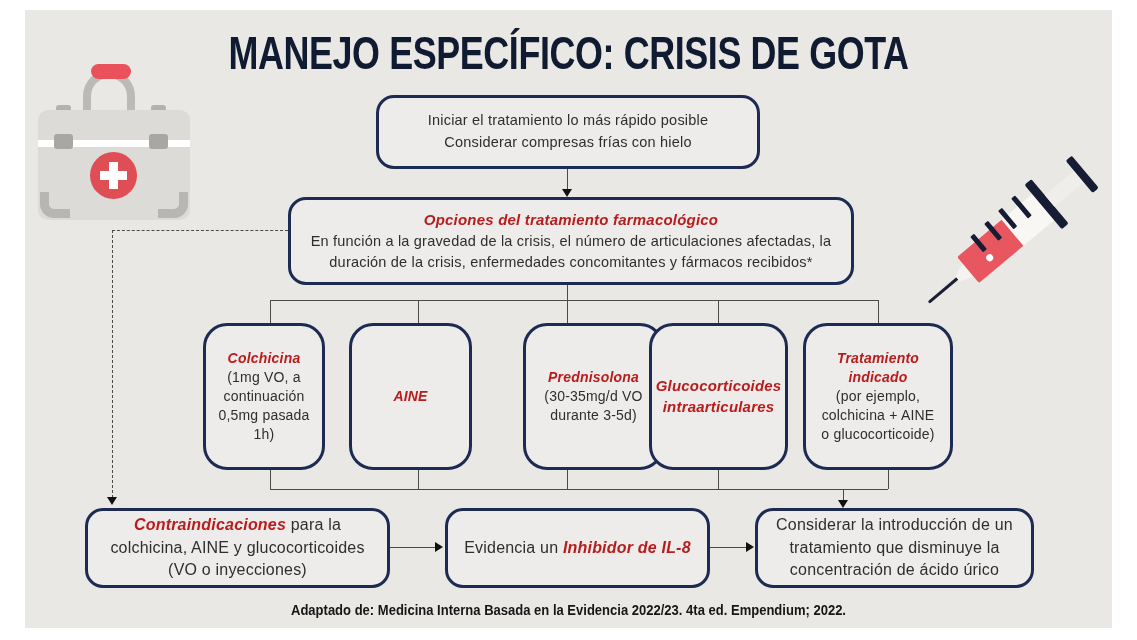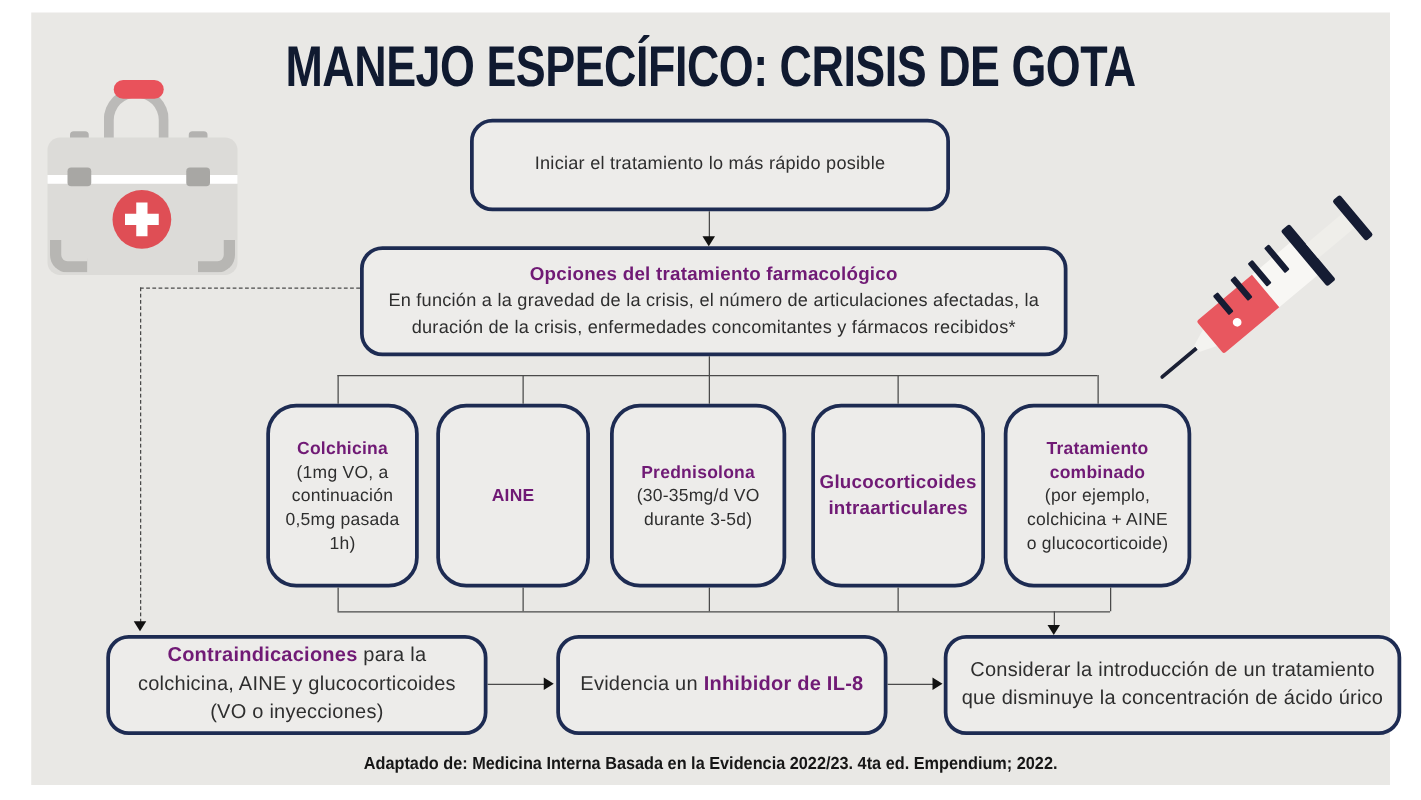--- a/index.html
+++ b/index.html
@@ -14,37 +14,37 @@
     position:absolute; left:0; top:30px; width:1137px; text-align:center;
     font-size:46px; font-weight:800; color:#101a30; line-height:1;
     transform:scaleX(0.78); letter-spacing:-0.5px; white-space:nowrap;
   }
 
   .node {
     position:absolute; border:3px solid #1d2b52; border-radius:18px; background:#edecea;
     display:flex; flex-direction:column; align-items:center; justify-content:center;
     text-align:center; padding:0 10px; letter-spacing:0.2px;
   }
-  .node .b { font-weight:700; color:#701a75; }
+  .node .b { font-weight:700; color:#b91c1c;font-style:italic; }
 
   .n-start { left:376px; top:95px; width:384px; height:74px; font-size:14.5px; line-height:1.5; }
   .n-options { left:288px; top:197px; width:566px; height:88px; font-size:14.5px; line-height:1.45; }
   .n-options .opt-title { font-size:15px; }
 
   .treat { top:323px; height:147px; border-radius:24px; font-size:14px; line-height:1.35; }
-  .t0 { left:213px; width:122px; }
+  .t0 { left:203px; width:122px; }
   .t1 { left:349px; width:123px; }
-  .t2 { left:488px; width:141px; }
+  .t2 { left:523px; width:141px; }
   .t3 { left:649px; width:139px; font-size:15px; }
   .t4 { left:803px; width:150px; }
 
   .bottom { top:508px; height:80px; font-size:16px; line-height:1.4; }
   .c0 { left:85px;  width:305px; }
   .c1 { left:445px; width:265px; }
-  .c2 { left:755px; width:366px; }
+  .c2 { left:755px; width:279px; }
 
   .footer-credit {
     position:absolute; left:0; top:602px; width:1137px; text-align:center;
     font-size:14px; font-weight:700; color:#161616; transform:scaleX(0.93); white-space:nowrap;
   }
 
   
   .hline { position:absolute; height:1px; background:#4a4a4a; }
   .vline { position:absolute; width:1px;  background:#4a4a4a; }
   .dash-h { position:absolute; height:0; border-top:1px dashed #4a4a4a; }
@@ -123,20 +123,21 @@
   <div class="syr-tick" style="left:93px; top:5px; height:22px;"></div>
   <div class="syr-tick" style="left:112px; top:4px; height:24px;"></div>
   <div class="syr-tick" style="left:130px; top:3px; height:26px;"></div>
   <div class="syr-flange"></div>
   <div class="syr-rod"></div>
   <div class="syr-handle"></div>
 </div>
 
 <div class="node n-start">
   <div>Iniciar el tratamiento lo más rápido posible</div>
+  <div>Considerar compresas frías con hielo</div>
 </div>
 
 <div class="node n-options">
   <div class="b opt-title">Opciones del tratamiento farmacológico</div>
   <div>En función a la gravedad de la crisis, el número de articulaciones afectadas, la duración de la crisis, enfermedades concomitantes y fármacos recibidos*</div>
 </div>
 
 <div class="node treat t0">
   <div class="b">Colchicina</div>
   <div>(1mg VO, a continuación 0,5mg pasada 1h)</div>
@@ -145,21 +146,21 @@
   <div class="b">AINE</div>
 </div>
 <div class="node treat t2">
   <div class="b">Prednisolona</div>
   <div>(30-35mg/d VO durante 3-5d)</div>
 </div>
 <div class="node treat t3">
   <div class="b">Glucocorticoides intraarticulares</div>
 </div>
 <div class="node treat t4">
-  <div class="b">Tratamiento combinado</div>
+  <div class="b">Tratamiento indicado</div>
   <div>(por ejemplo, colchicina + AINE o glucocorticoide)</div>
 </div>
 
 <div class="node bottom c0">
   <div><b class="b">Contraindicaciones</b><span> para la colchicina, AINE y glucocorticoides (VO o inyecciones)</span></div>
 </div>
 <div class="node bottom c1">
   <div><span>Evidencia un </span><b class="b">Inhibidor de IL-8</b></div>
 </div>
 <div class="node bottom c2">

